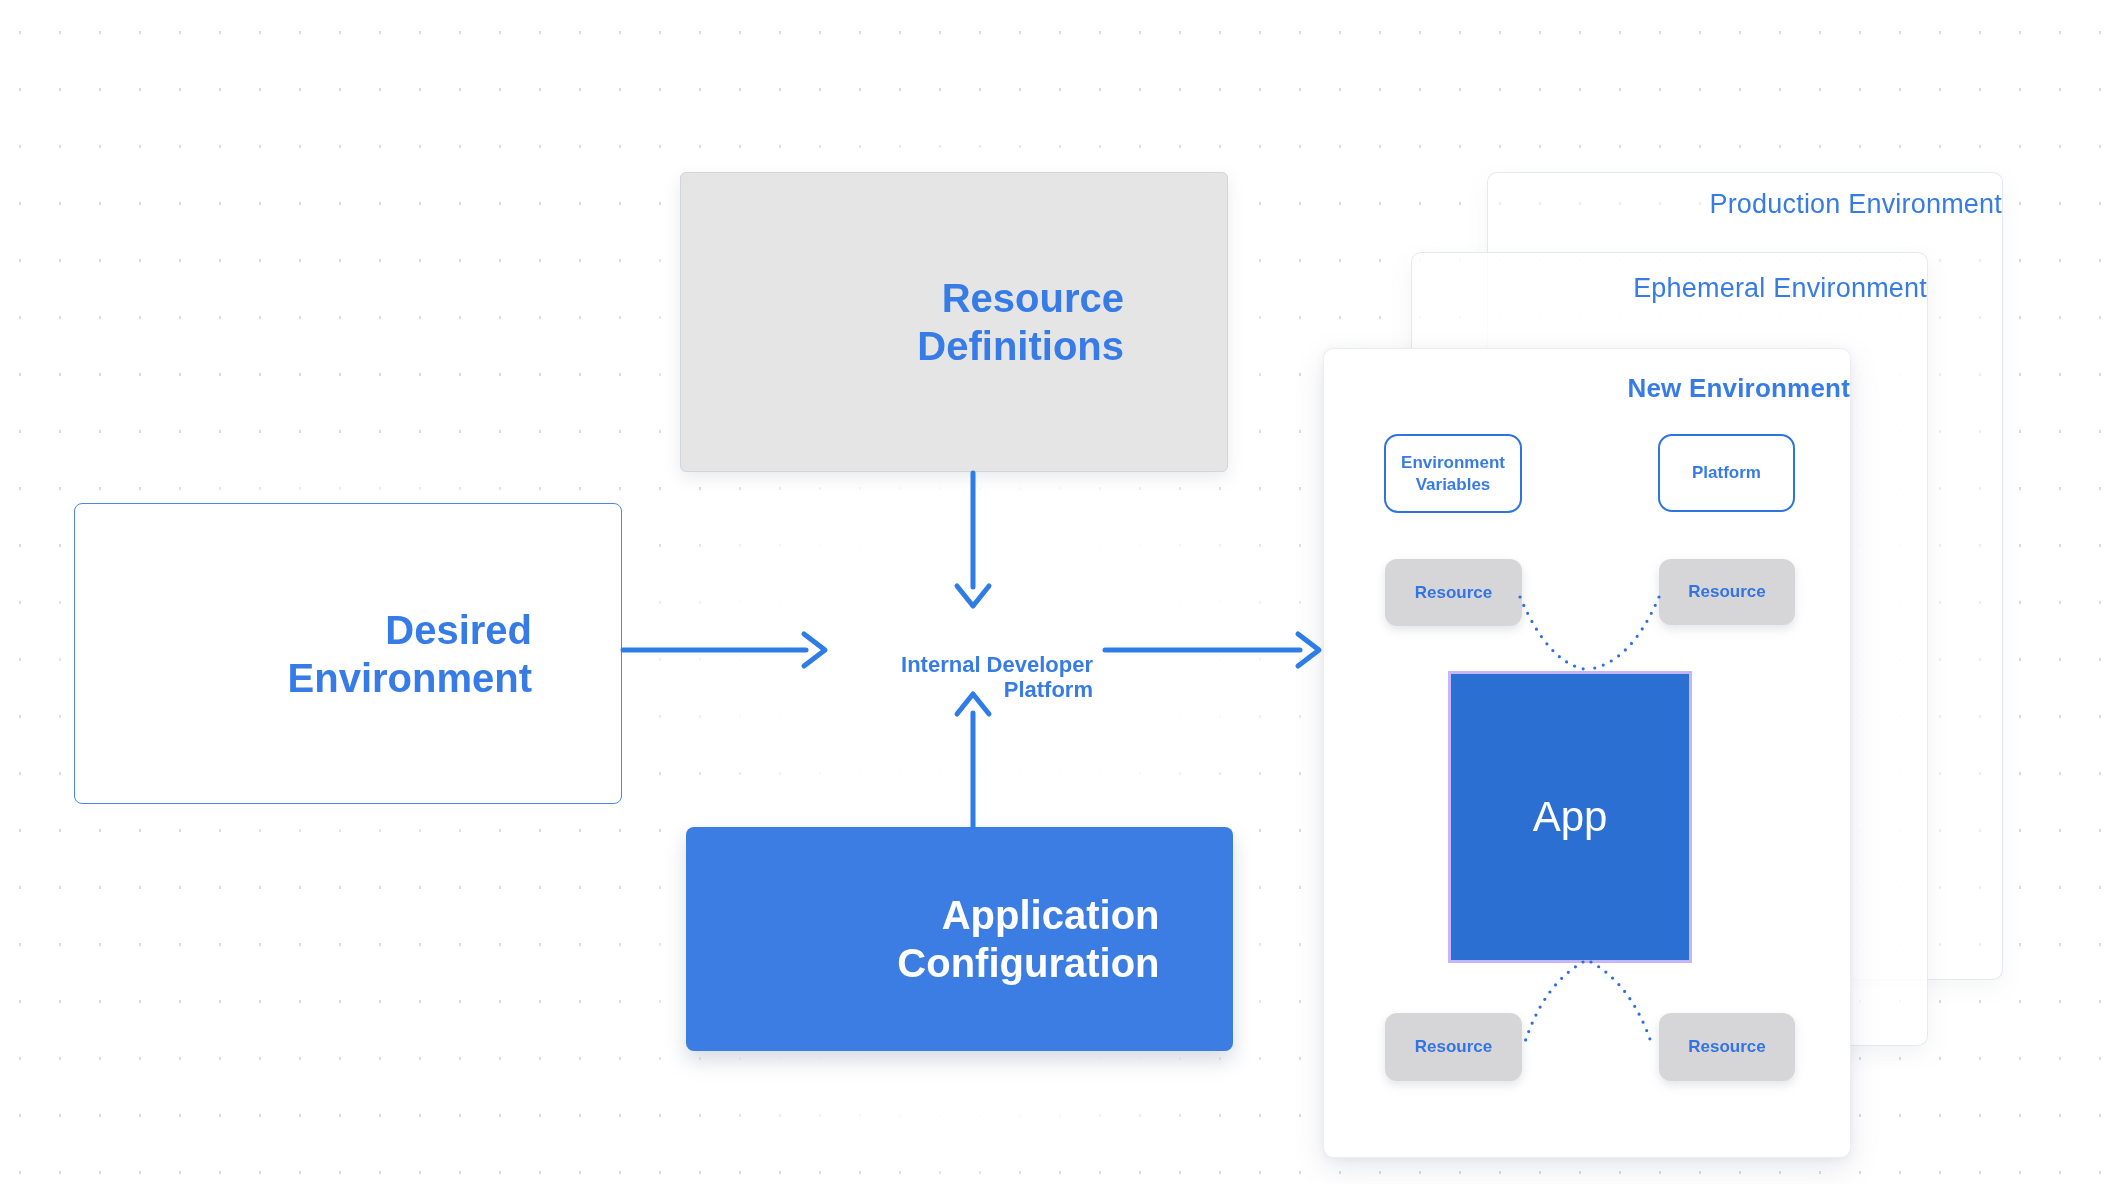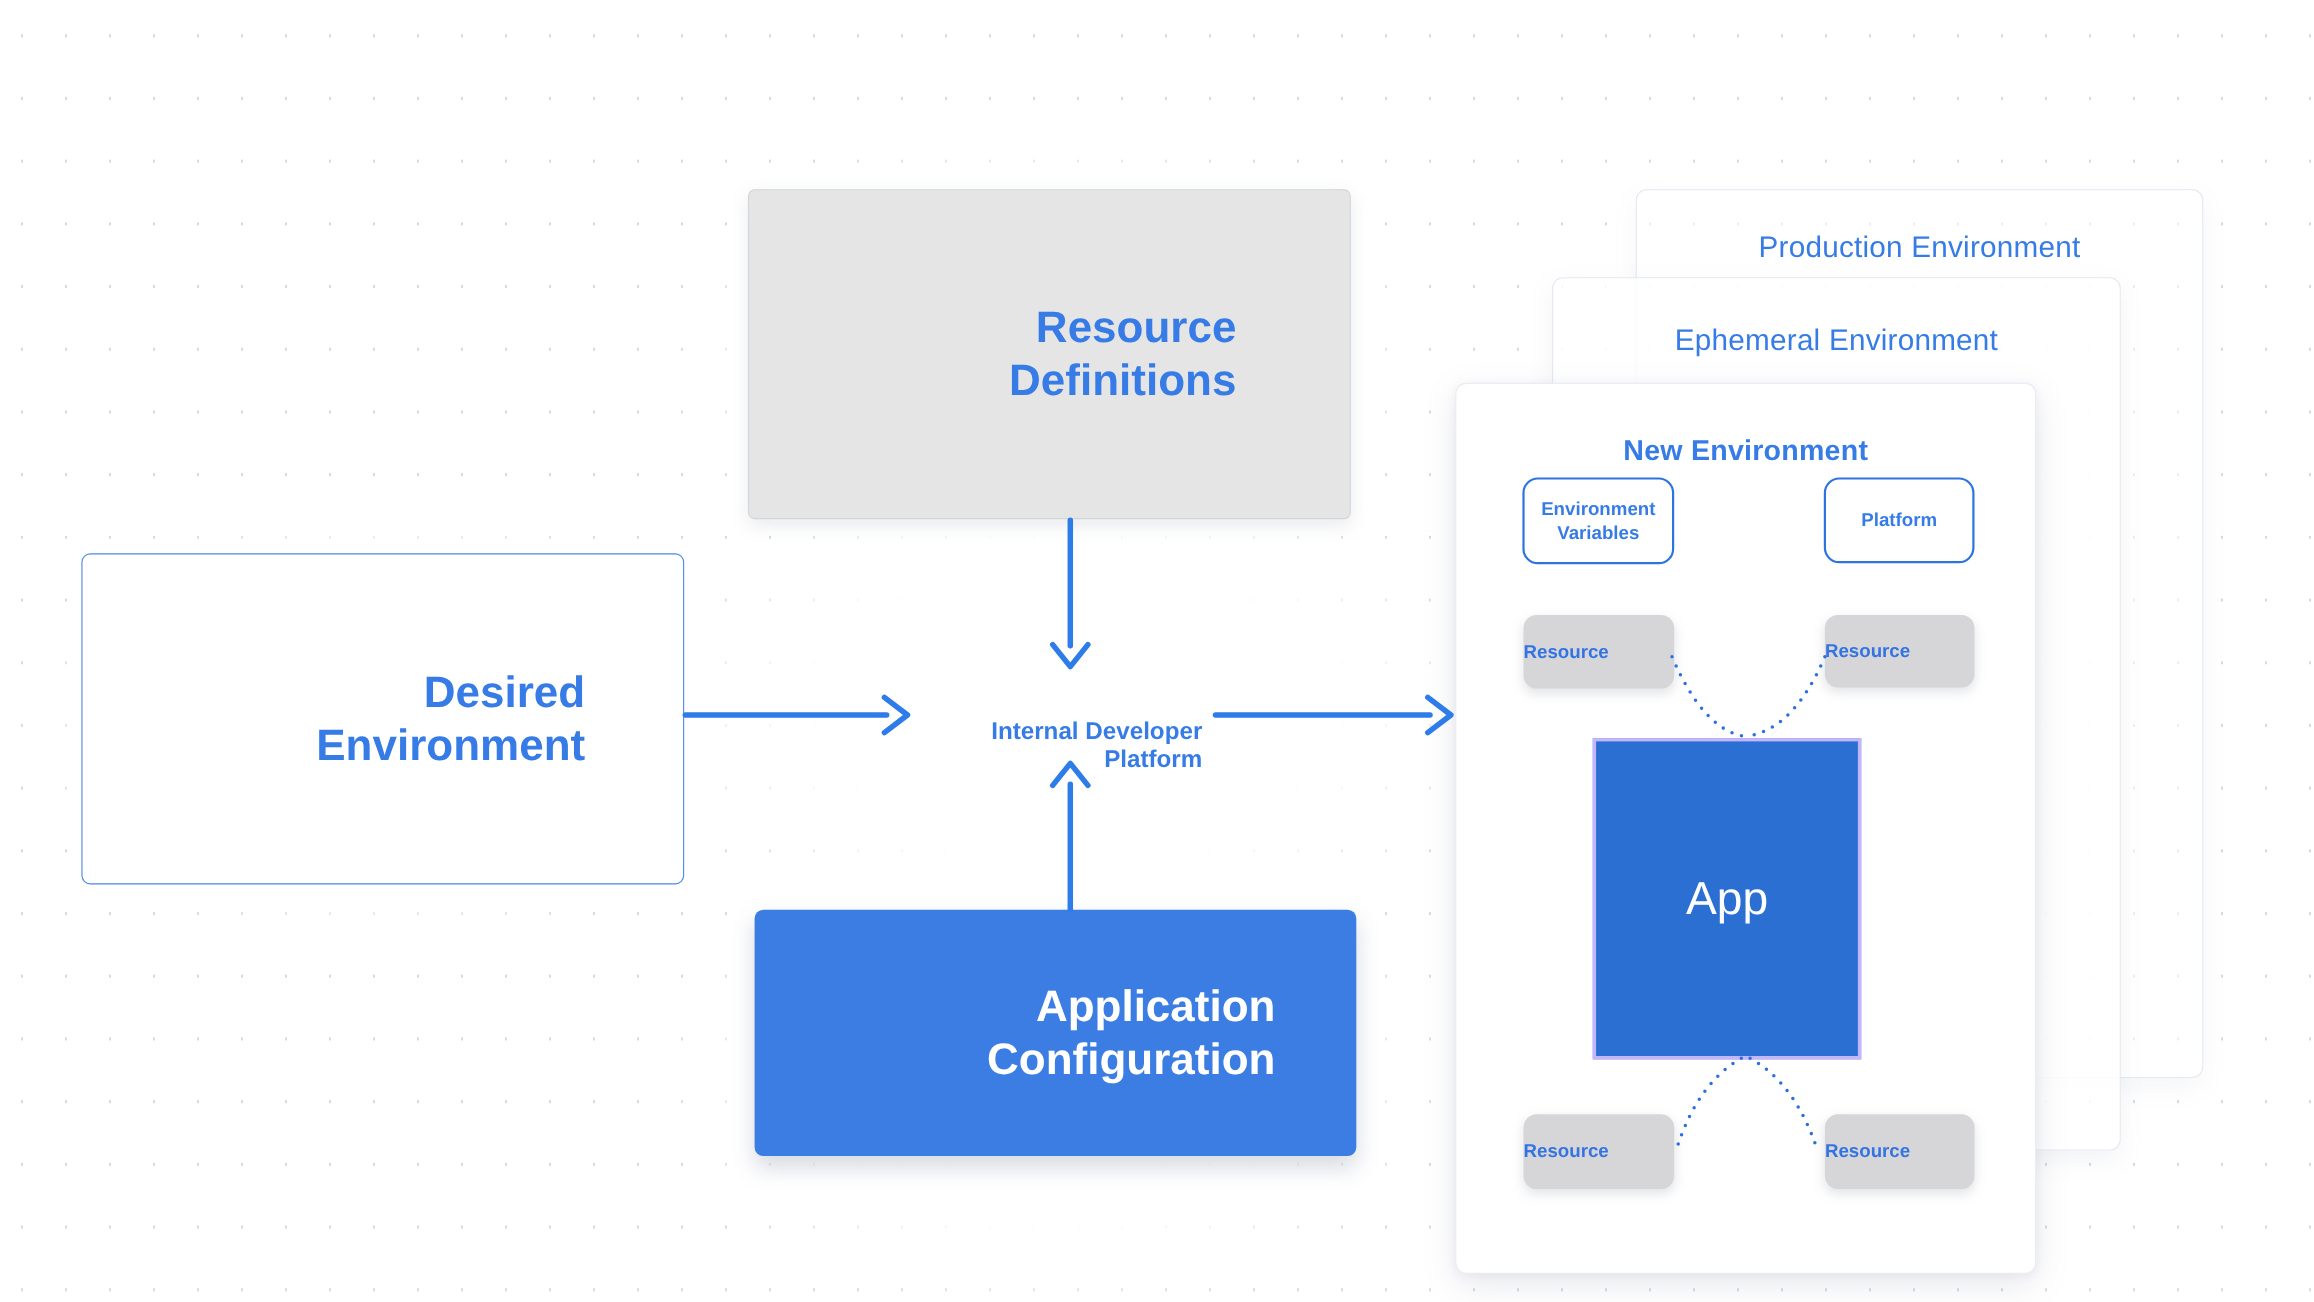--- a/index.html
+++ b/index.html
@@ -49,27 +49,26 @@
   #card-new {
     left: 1323px; top: 348px; width: 528px; height: 810px;
     z-index: 4;
     background: #ffffff;
     border: 1px solid rgba(232,235,242,0.9);
     box-shadow: 0 10px 30px rgba(110,120,140,0.16), 0 2px 8px rgba(110,120,140,0.07);
   }
   .env-card-title {
     position: absolute;
     left: 0; right: 0;
-    text-align: center;
+    text-align: right;
     color: #377ce6;
     font-size: 27px;
     font-weight: 500;
     letter-spacing: 0.2px;
     white-space: nowrap;
-    margin-top: 21px;
   }
   #card-production .env-card-title { top: 16px; }
   #card-ephemeral  .env-card-title { top: 20px; }
   #card-new .env-card-title { top: 24px; font-size: 26px; font-weight: 700; }
 
   
   .node {
     position: absolute;
     z-index: 5;
     display: flex;
@@ -139,21 +138,21 @@
   #box-env-vars { left: 60px;  top: 85px; width: 138px; height: 79px; }
   #box-secrets  { left: 334px; top: 85px; width: 137px; height: 78px; }
   #box-env-vars .pill-label { width: 110px; }
 
   .chip {
     position: absolute;
     background: #d6d6d8;
     border-radius: 12px;
     display: flex;
     align-items: center;
-    justify-content: flex-start;
+    justify-content: center;
     color: #3474e2;
     font-size: 17px;
     font-weight: 700;
     box-shadow: 0 4px 10px rgba(140,146,160,0.25);
   }
   #chip-top-left     { left: 61px;  top: 210px; width: 137px; height: 67px; }
   #chip-top-right    { left: 335px; top: 210px; width: 136px; height: 66px; }
   #chip-bottom-left  { left: 61px;  top: 664px; width: 137px; height: 68px; }
   #chip-bottom-right { left: 335px; top: 664px; width: 136px; height: 68px; }
 

